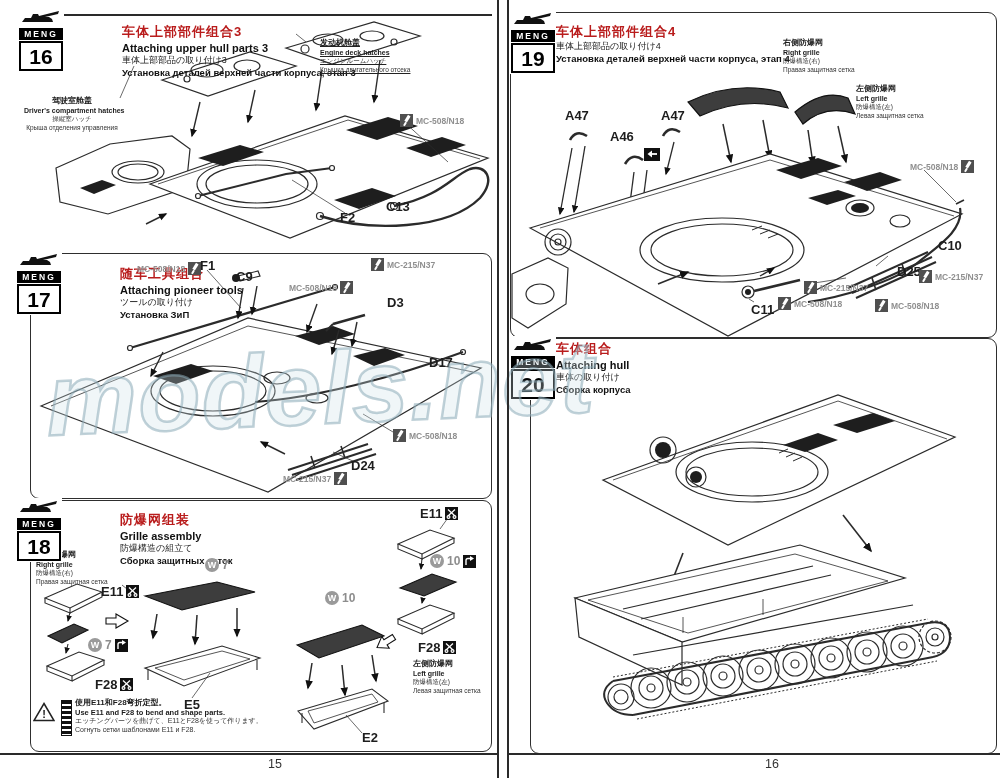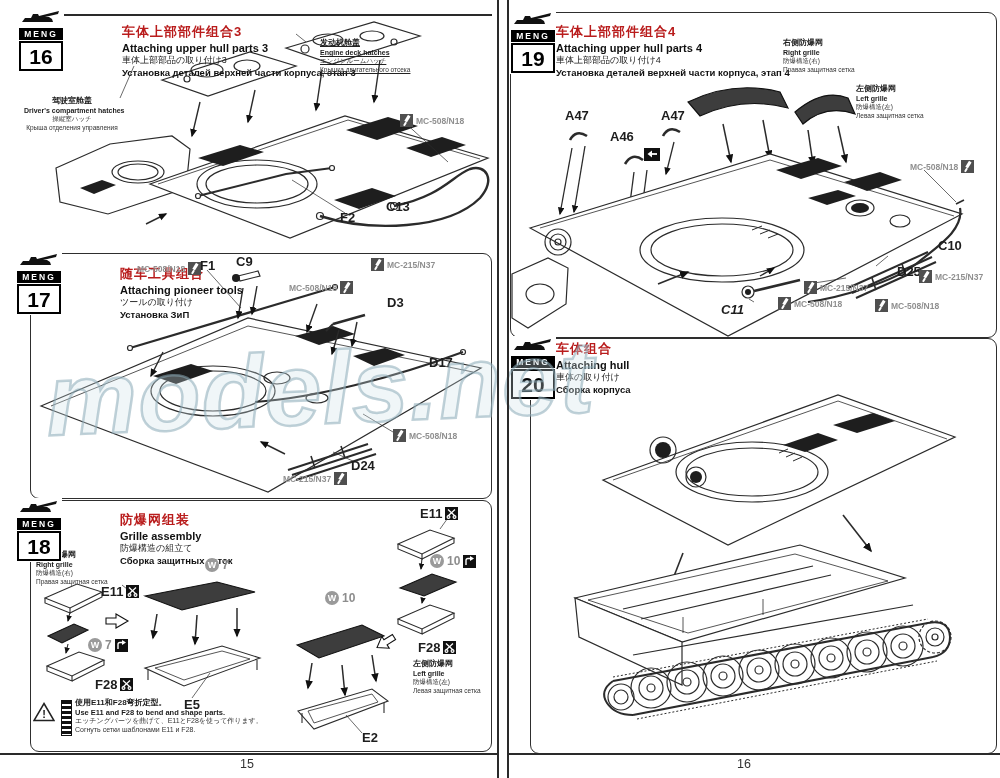--- a/index.html
+++ b/index.html
@@ -38,21 +38,21 @@
   .w-num{font-size:12px;font-weight:bold;color:#8d8d8d;}
   
   .logo{position:absolute;width:44px;text-align:center;z-index:6;background:#fff;padding:1px;}
   .logo .bar{background:#000;color:#fff;font-size:8.5px;font-weight:bold;letter-spacing:2px;padding:1px 0;}
   .logo .numbox{border:2.5px solid #000;font-size:21px;font-weight:bold;line-height:1;padding:3px 0 2px 0;margin-top:1px;background:#fff;color:#000;}
   
   #wm{position:absolute;left:46px;top:326px;width:760px;z-index:7;pointer-events:none;
       font-size:102px;font-weight:800;font-style:italic;letter-spacing:1px;
       color:rgba(205,225,232,0.30);-webkit-text-stroke:2.5px rgba(140,172,184,0.55);
       transform:rotate(-2.5deg);white-space:nowrap;}
-  .pagenum{z-index:5;font-size:12.5px;color:#333;}
+  .pagenum{z-index:5;font-size:12.5px;color:#333;margin-left:28px;}
   svg.diag{position:absolute;z-index:3;}
   
   .note{z-index:5;line-height:1.25;}
   .note .zh{font-size:8px;font-weight:bold;color:#1c1c1c;}
   .note .en{font-size:7.5px;font-weight:bold;color:#1c1c1c;}
   .note .ja{font-size:7px;color:#333;}
   .note .ru{font-size:7px;color:#333;}
   .film{position:absolute;width:9px;height:34px;border:1px solid #111;z-index:5;
         background:repeating-linear-gradient(180deg,#111 0 3px,#fff 3px 5px);}
 </style>
@@ -395,21 +395,20 @@
     <div class="ru">Установка ЗиП</div>
   </div>
   <div class="p stitle" style="left:120px;top:512px;">
     <div class="zh">防爆网组装</div>
     <div class="en">Grille assembly</div>
     <div class="ja">防爆構造の組立て</div>
     <div class="ru">Сборка защитных сеток</div>
   </div>
   <div class="p stitle" style="left:556px;top:24px;">
     <div class="zh">车体上部部件组合4</div>
-    <div class="en">Attaching upper hull parts 4</div>
     <div class="ja">車体上部部品の取り付け4</div>
     <div class="ru">Установка деталей верхней части корпуса, этап 4</div>
   </div>
   <div class="p stitle" style="left:556px;top:341px;">
     <div class="zh">车体组合</div>
     <div class="en">Attaching hull</div>
     <div class="ja">車体の取り付け</div>
     <div class="ru">Сборка корпуса</div>
   </div>
 
@@ -436,21 +435,21 @@
       <span class="part">C13</span>
     </div>
 
   <div class="p tag" style="left:137px;top:262px;">
     <span>MC-508/N18</span>
     <span class="tag-ic"></span>
   </div>
   <div class="p prow" style="left:200px;top:258px;">
       <span class="part">F1</span>
     </div>
-  <div class="p prow" style="left:236px;top:254px;">
+  <div class="p prow" style="left:236px;top:269px;">
       <span class="part">C9</span>
     </div>
   <div class="p tag" style="left:371px;top:258px;">
     <span class="tag-ic"></span>
     <span>MC-215/N37</span>
   </div>
   <div class="p tag" style="left:289px;top:281px;">
     <span>MC-508/N18</span>
     <span class="tag-ic"></span>
   </div>
@@ -634,20 +633,20 @@
     <span>MC-215/N37</span>
   </div>
   <div class="p tag" style="left:778px;top:297px;">
     <span class="tag-ic"></span>
     <span>MC-508/N18</span>
   </div>
   <div class="p tag" style="left:875px;top:299px;">
     <span class="tag-ic"></span>
     <span>MC-508/N18</span>
   </div>
-  <div class="p prow" style="left:721px;top:302px;font-style:italic;">
+  <div class="p prow" style="left:751px;top:302px;">
       <span class="part">C11</span>
     </div>
 
   <div class="p pagenum" style="left:240px;top:757px;">15</div>
   <div class="p pagenum" style="left:737px;top:757px;">16</div>
 
 </div>
 
 </body></html>

